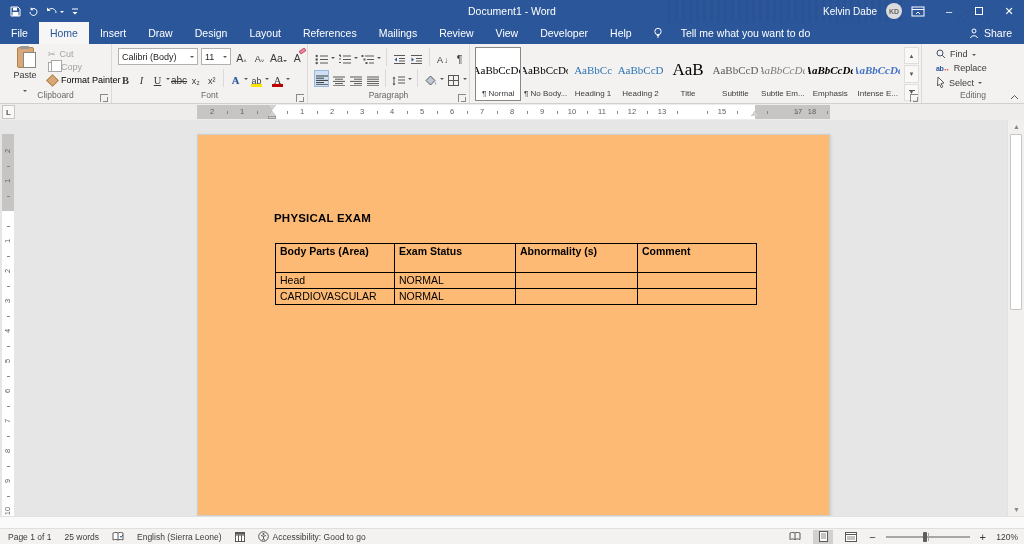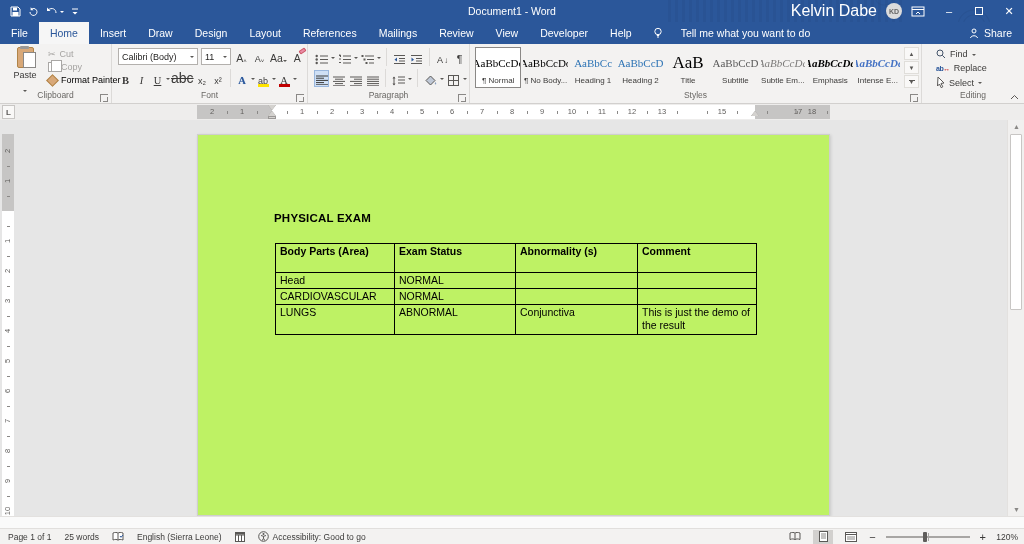--- a/index.html
+++ b/index.html
@@ -9,21 +9,21 @@
   .tb-decor{position:absolute;right:0;top:0;width:470px;height:22px;pointer-events:none;opacity:.5;
     background:
       radial-gradient(circle at 420px 26px, transparent 10px, rgba(0,0,0,.10) 11px, transparent 12px, transparent 15px, rgba(0,0,0,.10) 16px, transparent 17px),
       radial-gradient(circle at 330px -4px, transparent 8px, rgba(0,0,0,.08) 9px, transparent 10px),
       repeating-linear-gradient(90deg, transparent 0 4px, rgba(0,0,0,.07) 4px 7px);
     background-size:470px 22px, 470px 22px, 240px 22px;background-repeat:no-repeat;background-position:0 0,0 0,110px 0}
   .qat{display:flex;align-items:center;gap:7px;padding:0 10px;z-index:2}
   .qbtn{display:flex;align-items:center;gap:2px;cursor:default}
   .wtitle{position:absolute;left:0;right:0;text-align:center;font-size:10.5px;pointer-events:none}
   .tb-right{margin-left:auto;display:flex;align-items:center;gap:9px;z-index:2}
-  .uname{font-size:16px}
+  .uname{font-size:10px}
   .avatar{width:16px;height:16px;border-radius:50%;background:#dcdcdc;color:#666;font-size:7px;display:flex;align-items:center;justify-content:center;font-weight:bold}
   .winbtns{display:flex}
   .wbtn{width:30px;height:22px;display:flex;align-items:center;justify-content:center;font-size:11px}
   .restore-sq{width:8px;height:8px;border:1px solid #fff}
   
   .tabrow{height:22px;background:#2b579a;display:flex;align-items:stretch;color:#fff;font-size:10.5px}
   .tab-strip{display:flex;align-items:stretch}
   .tab{padding:0 11px;display:flex;align-items:center;cursor:default;white-space:nowrap}
   .tab.active{background:#f6f6f6;color:#2b579a}
   .tellme{display:flex;align-items:center;gap:18px;padding:0 10px;white-space:nowrap}
@@ -98,21 +98,21 @@
   .ind-first{border-top:5px solid #d4d2cf;top:0}
   .ind-hang{border-bottom:5px solid #d4d2cf;bottom:3px}
   .ind-box{position:absolute;width:8px;height:3px;background:#d4d2cf;border:1px solid #9a9896;bottom:0}
   .ind-outline{filter:drop-shadow(0 0 .5px #8a8886)}
   
   .docarea{position:relative;height:396px;background:#e6e6e6;overflow:hidden}
   .vruler{position:absolute;left:2px;top:14px;width:12px;height:382px;background:#fff}
   .vr-gray{position:absolute;left:0;top:0;width:12px;height:77px;background:#c6c5c4}
   .vnum{position:absolute;left:0;width:12px;text-align:center;font-size:7.5px;color:#5f5d5b;transform:rotate(-90deg);line-height:10px}
   .vtick{position:absolute;left:5px;width:3px;height:1px;background:#8a8886}
-  .page{position:absolute;left:197px;top:14px;width:633px;height:382px;background:#bef264;border:1px solid #cfcecd;box-shadow:1px 1px 3px rgba(0,0,0,.12)}
+  .page{position:absolute;left:197px;top:14px;width:633px;height:382px;background:#fdba74;border:1px solid #cfcecd;box-shadow:1px 1px 3px rgba(0,0,0,.12)}
   .doc-heading{position:absolute;left:76px;top:77px;font-size:11.5px;font-weight:bold;color:#000;letter-spacing:.2px}
   table.exam{position:absolute;left:77px;top:108px;border-collapse:collapse;table-layout:fixed;font-size:10.5px;color:#000}
   table.exam th,table.exam td{border:1px solid #000;padding:1px 4px;vertical-align:top;text-align:left;font-weight:normal;line-height:13px;overflow:hidden}
   table.exam thead th{font-weight:bold;height:29px}
   table.exam tbody tr.r0 td,table.exam tbody tr.r1 td{height:15px}
   table.exam tbody tr.r2 td{height:30px}
   .vscroll{position:absolute;right:0;top:0;width:17px;height:396px;background:#f1f0ef;border-left:1px solid #e3e1df}
   .vs-arrow{position:absolute;left:0;width:17px;height:13px;display:flex;align-items:center;justify-content:center;font-size:7px;color:#8a8886}
   .vs-thumb{position:absolute;left:2px;top:14px;width:12px;height:176px;background:#fff;border:1px solid #c8c6c4;border-radius:1px}
   .hscrollband{height:12px;background:#fafafa;border-top:1px solid #e3e1df;position:relative}
@@ -272,21 +272,21 @@
         <span class="ib">
             <span>A</span>
             <span class="eraser"></span>
           </span>
       </div>
       <div class="frow2">
         <span class="ib serif" style="font-weight:bold">B</span>
         <span class="ib serif" style="font-style:italic">I</span>
         <span class="ib serif" style="text-decoration:underline">U</span>
         <span class="crt"></span>
-        <span class="ib" style="font-size:14px;text-decoration:line-through">abc</span>
+        <span class="ib" style="font-size:10px;text-decoration:line-through">abc</span>
         <span class="ib" style="font-size:9px">x₂</span>
         <span class="ib" style="font-size:9px">x²</span>
         <span class="vsep"></span>
         <span class="ib eff-a serif">A</span>
         <span class="crt"></span>
         <span class="ib" style="font-size:9px">
           <span>ab</span>
             <span class="underbar" style="background:#ffe400"></span>
         </span>
         <span class="crt"></span>
@@ -462,21 +462,20 @@
             <div class="ssample s-intense">AaBbCcDd</div>
             <div class="slabel">Intense E...</div>
           </div>
         </div>
       <div class="gal-scroll">
         <span class="gs-btn">▲</span>
         <span class="gs-btn">▼</span>
         <span class="gs-btn" style="flex-direction:column;line-height:3px"><span style="width:6px;border-top:1px solid #5a5856"></span>▼</span>
       </div>
     </div>
-    <div class="glabel">Styles</div>
     <span class="launcher"></span>
   </div>
 
   <div class="rgroup g-edit">
     <div class="rcontent">
       <div class="editrows">
         <div class="editrow">
           <span>
             <svg width="10" height="10" viewBox="0 0 10 10">
                 <circle cx="4" cy="4" r="3" fill="none" stroke="#44546a"></circle>
@@ -619,26 +618,20 @@
             <td>NORMAL</td>
             <td></td>
             <td></td>
           </tr>
           <tr class="r1">
             <td>CARDIOVASCULAR</td>
             <td>NORMAL</td>
             <td></td>
             <td></td>
           </tr>
-          <tr class="r2">
-            <td>LUNGS</td>
-            <td>ABNORMAL</td>
-            <td>Conjunctiva</td>
-            <td>This is just the demo of the result</td>
-          </tr>
         </tbody>
     </table>
   </div>
 
   <div class="vscroll">
     <span class="vs-arrow" style="top:0">▲</span>
     <span class="vs-thumb"></span>
     <span class="vs-arrow" style="bottom:0">▼</span>
   </div>
 </div>

